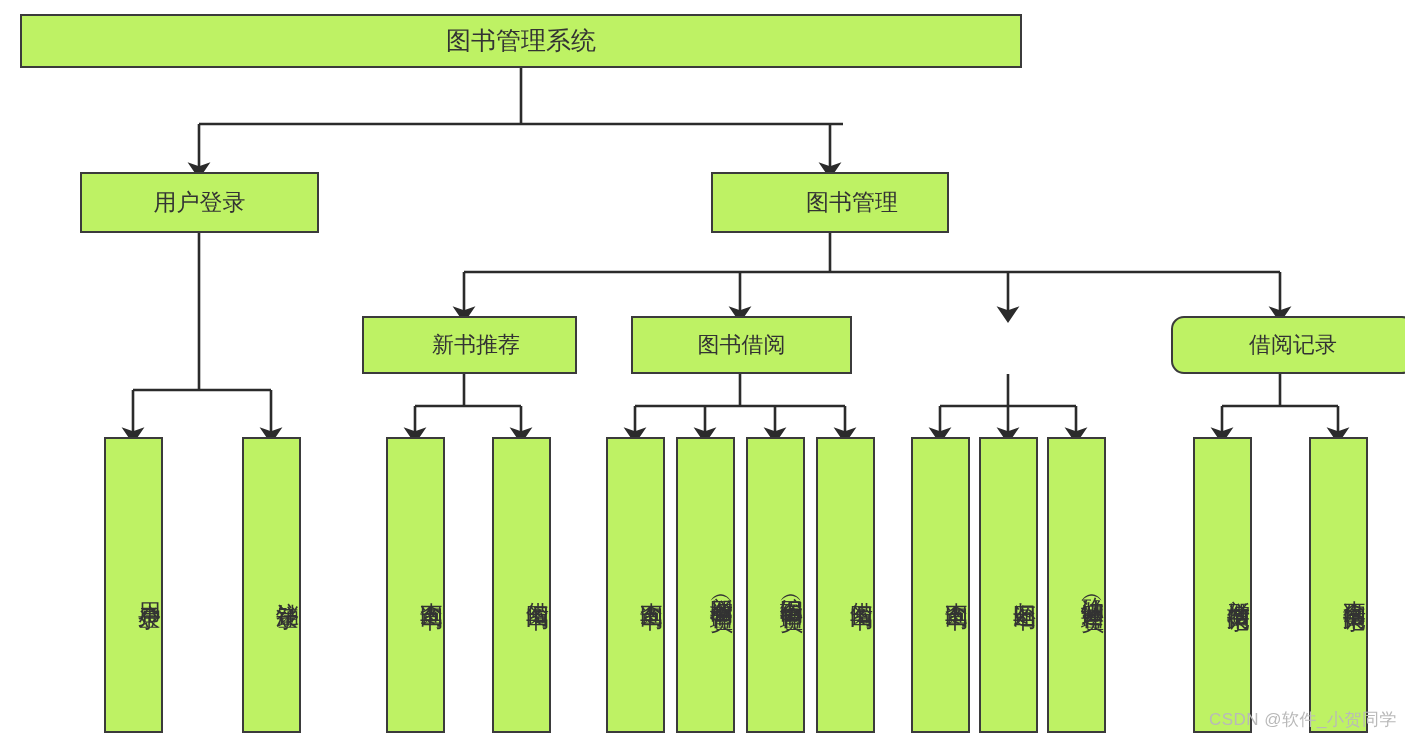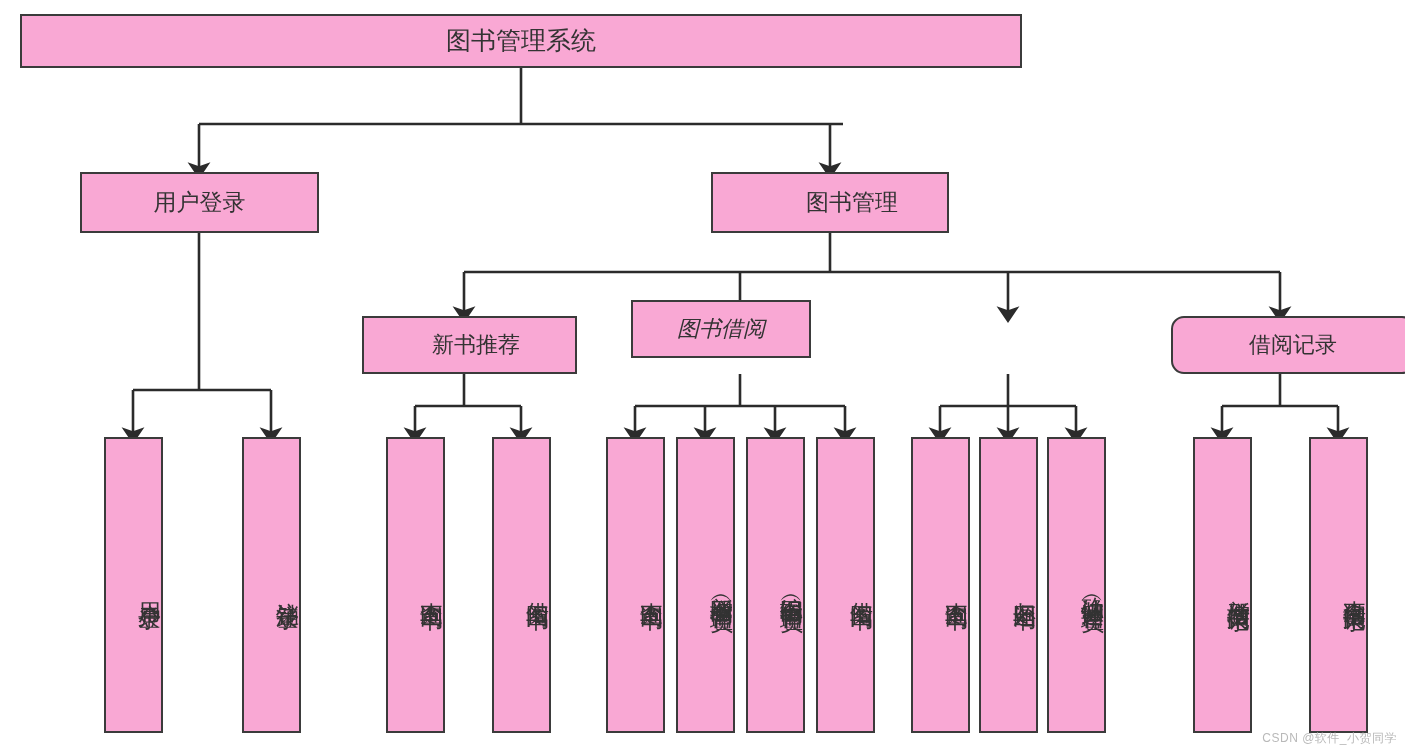--- a/index.html
+++ b/index.html
@@ -17,21 +17,21 @@
   }
   #edges{
     position:absolute;
     left:0; top:0;
     width:1405px; height:747px;
     pointer-events:none;
   }
   .node{
     position:absolute;
     box-sizing:border-box;
-    background:#f9a8d4;
+    background:#bef264;
     border:2.5px solid #3b3b3b;
     display:flex;
     align-items:center;
     justify-content:center;
     color:#333333;
     text-align:center;
     line-height:1.18;
   }
   .node.root{
     font-size:25px;
@@ -58,22 +58,22 @@
     white-space:pre-line;
   }
   .node.leaf .label{
     writing-mode:vertical-rl;
     text-orientation:upright;
     white-space:nowrap;
   }
   #watermark{
     position:absolute;
     right:8px;
-    bottom:0;
-    font-size:12px;
+    bottom:16px;
+    font-size:17px;
     color:#b9b9b9;
     letter-spacing:0.5px;
     white-space:nowrap;
     user-select:none;
   }
 </style>
 </head>
 <body>
 
 <div id="canvas">
@@ -135,21 +135,21 @@
   <div class="node lvl2" style="left:80px;top:172px;width:239px;height:61px;">
     <span class="label">用户登录</span>
   </div>
   <div class="node lvl2" style="left:711px;top:172px;width:238px;height:61px;padding-left:44px;">
     <span class="label">图书管理</span>
   </div>
 
   <div class="node lvl3" style="left:362px;top:316px;width:215px;height:58px;padding-left:13px;">
     <span class="label">新书推荐</span>
   </div>
-  <div class="node lvl3" style="left:631px;top:300px;width:180px;height:58px;font-style:italic;">
+  <div class="node lvl3" style="left:631px;top:316px;width:221px;height:58px;">
     <span class="label">图书借阅</span>
   </div>
   <div class="node lvl3" style="left:1171px;top:316px;width:244px;height:58px;border-radius:13px;">
     <span class="label">借阅记录</span>
   </div>
 
   <div class="node leaf" style="left:104px;top:437px;width:59px;height:296px;">
     <span class="label">用户登录</span>
   </div>
   <div class="node leaf" style="left:242px;top:437px;width:59px;height:296px;">

